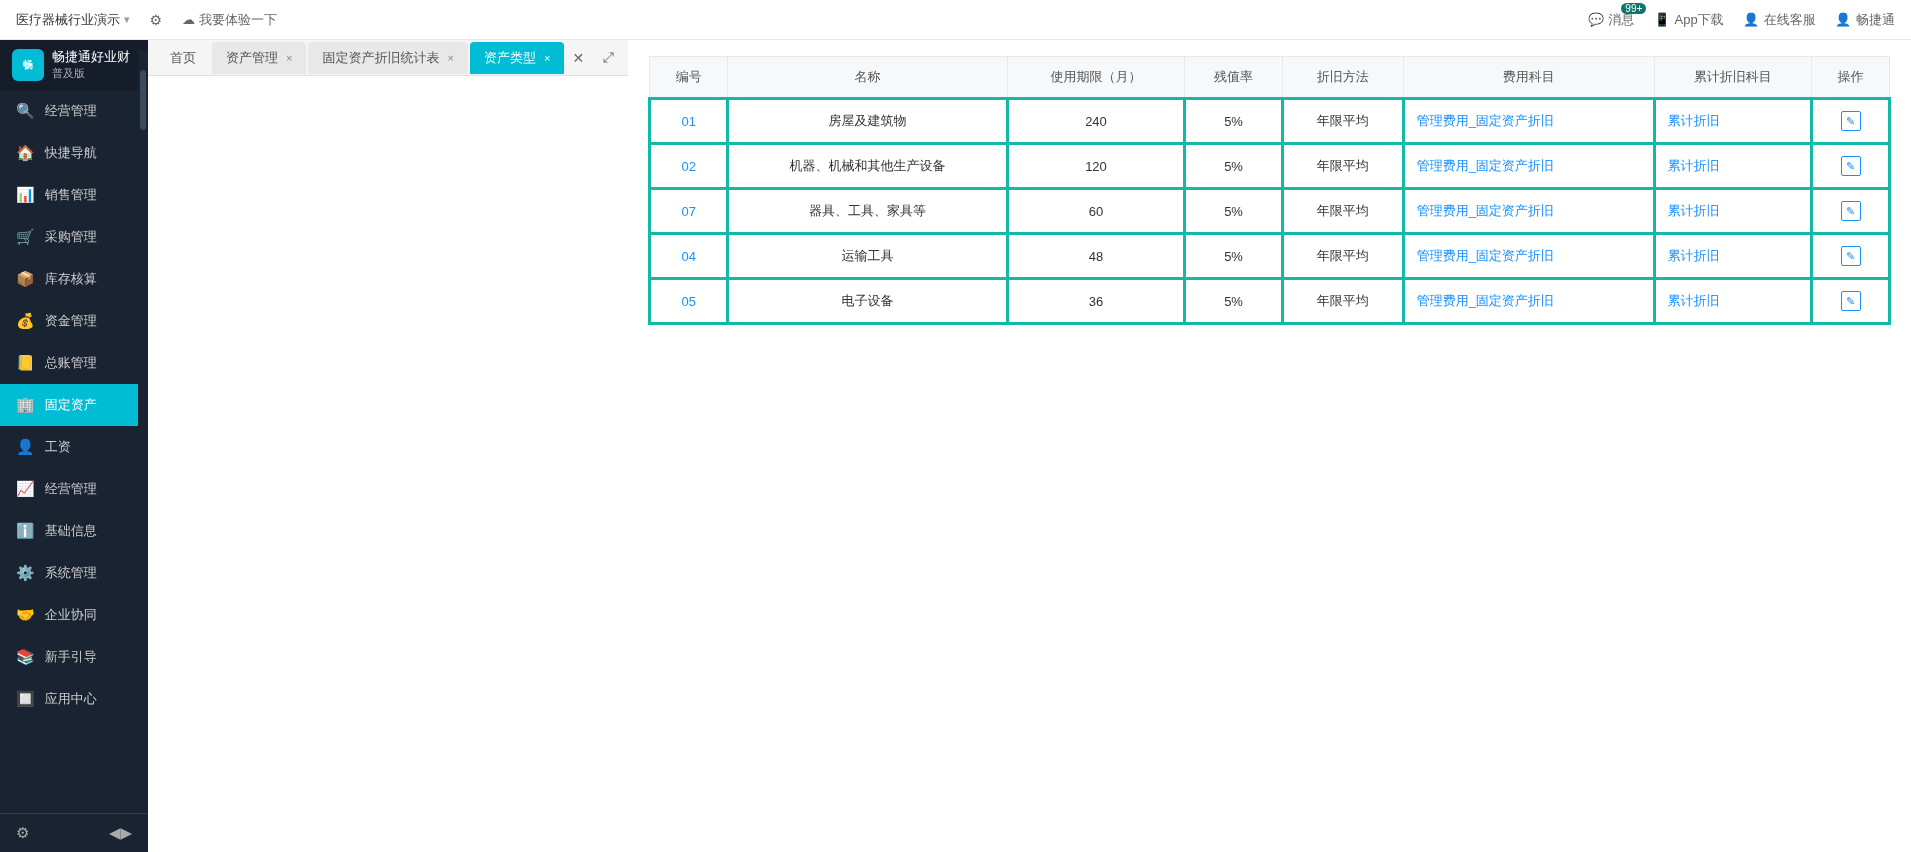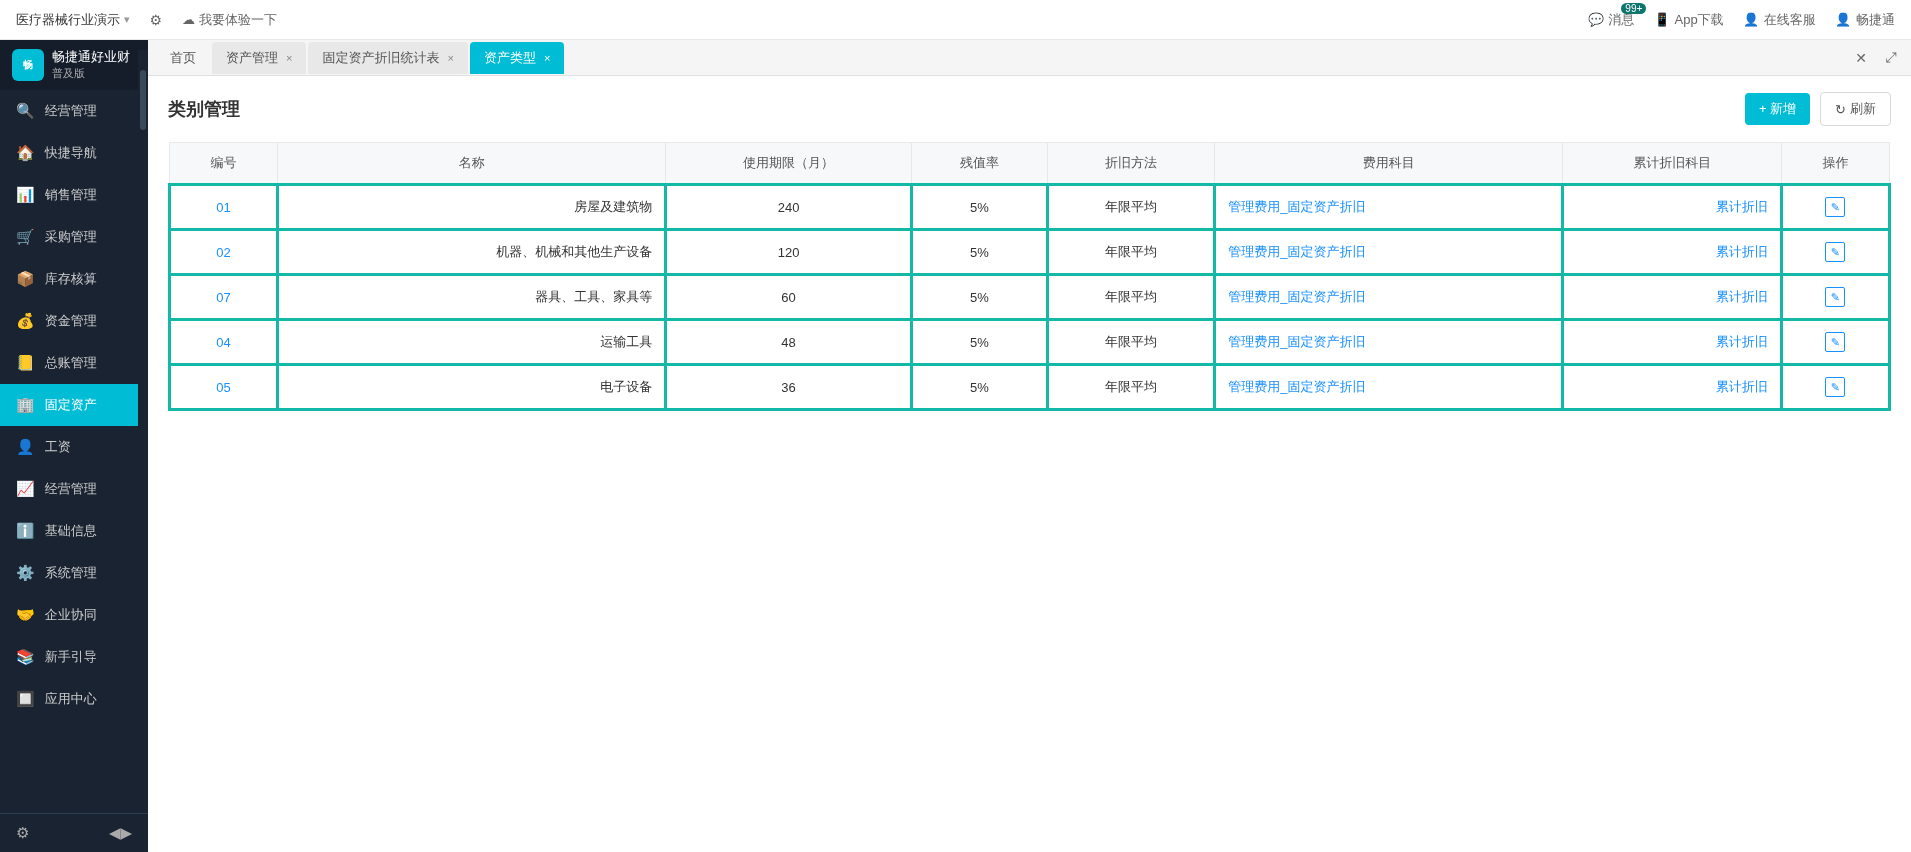--- a/index.html
+++ b/index.html
@@ -129,21 +129,21 @@
       justify-content: space-between;
       padding: 10px 16px;
       border-top: 1px solid #2d3e50;
     }
     .sidebar-footer-icon { color: #aaa; font-size: 15px; cursor: pointer; }
 
     
     .content-area {
       flex: 1;
       display: flex;
-      flex-direction: column;
+      flex-direction: row;
       overflow: hidden;
       background: #fff;
     }
 
     
     .tab-bar {
       display: flex;
       align-items: center;
       background: #f5f5f5;
       border-bottom: 1px solid #e0e0e0;
@@ -255,23 +255,23 @@
       border: 1px solid #e8e8e8;
       white-space: nowrap;
     }
     .data-table td {
       padding: 11px 12px;
       border: 3px solid #14b8a6;
       color: #333;
       text-align: center;
     }
     .data-table td.col-code { color: #1890ff; text-align: center; }
-    .data-table td.col-name { text-align: right; }
+    .data-table td.col-name { text-align: center; }
     .data-table td.col-depreciation-account { text-align: left; color: #1890ff; margin-left: 6px; }
-    .data-table td.col-accu-account { text-align: right; color: #1890ff; font-family: Liberation Serif, serif; }
+    .data-table td.col-accu-account { text-align: left; color: #1890ff; font-family: Liberation Serif, serif; }
     .data-table td.col-action { color: #1890ff; }
     .edit-icon {
       width: 20px;
       height: 20px;
       display: inline-flex;
       align-items: center;
       justify-content: center;
       border: 1px solid #1890ff;
       border-radius: 2px;
       cursor: pointer;
@@ -420,30 +420,20 @@
         <span class="tab-close">×</span>
       </div>
       <div class="tab-controls">
         <div class="tab-control-btn">✕</div>
         <div class="tab-control-btn">⤢</div>
       </div>
     </div>
 
     <div class="page-content">
 
-      <div class="page-header">
-        <h2 class="page-title">类别管理</h2>
-        <div class="page-actions">
-          <button class="btn-primary">+ 新增</button>
-          <button class="btn-secondary">
-            <span>↻</span>
-            <span>刷新</span>
-          </button>
-        </div>
-      </div>
 
       <table class="data-table">
         <thead>
           <tr>
             <th>编号</th>
             <th>名称</th>
             <th>使用期限（月）</th>
             <th>残值率</th>
             <th>折旧方法</th>
             <th>费用科目</th>

